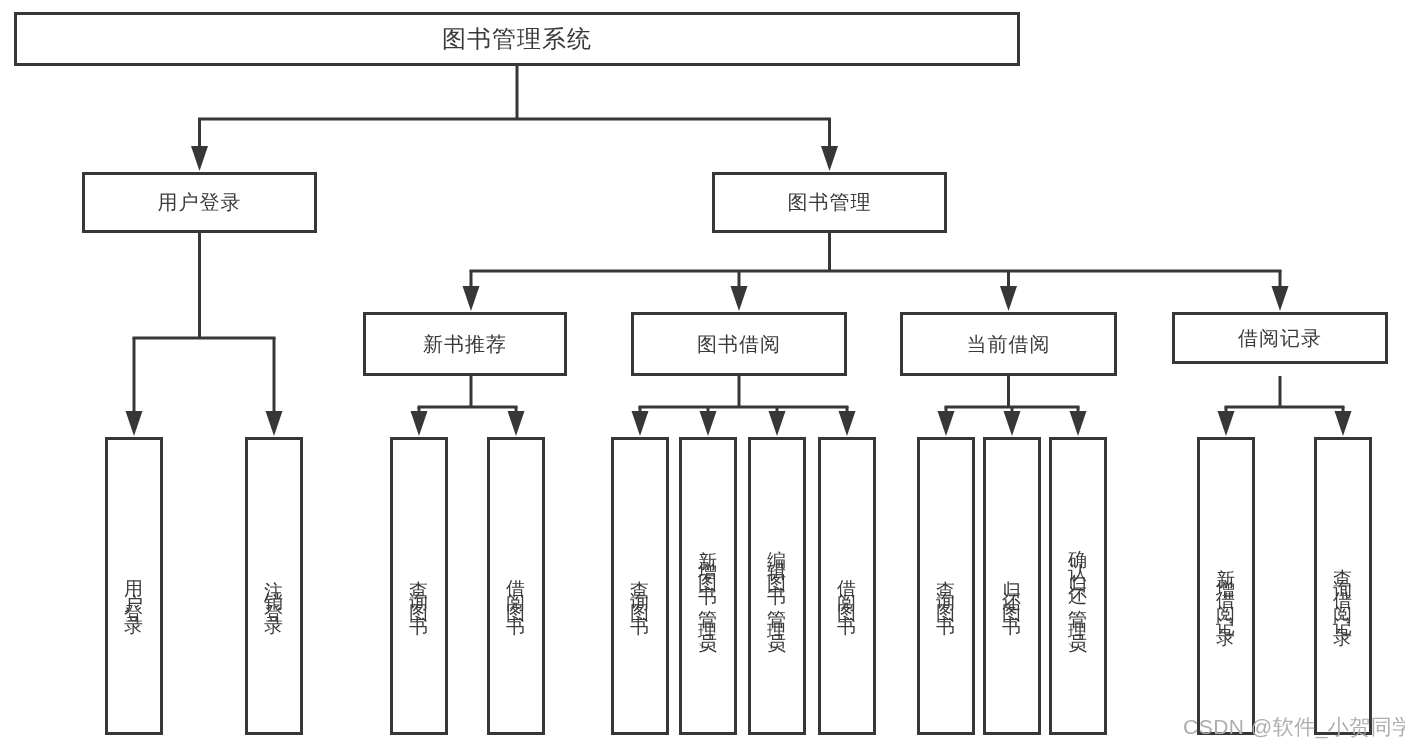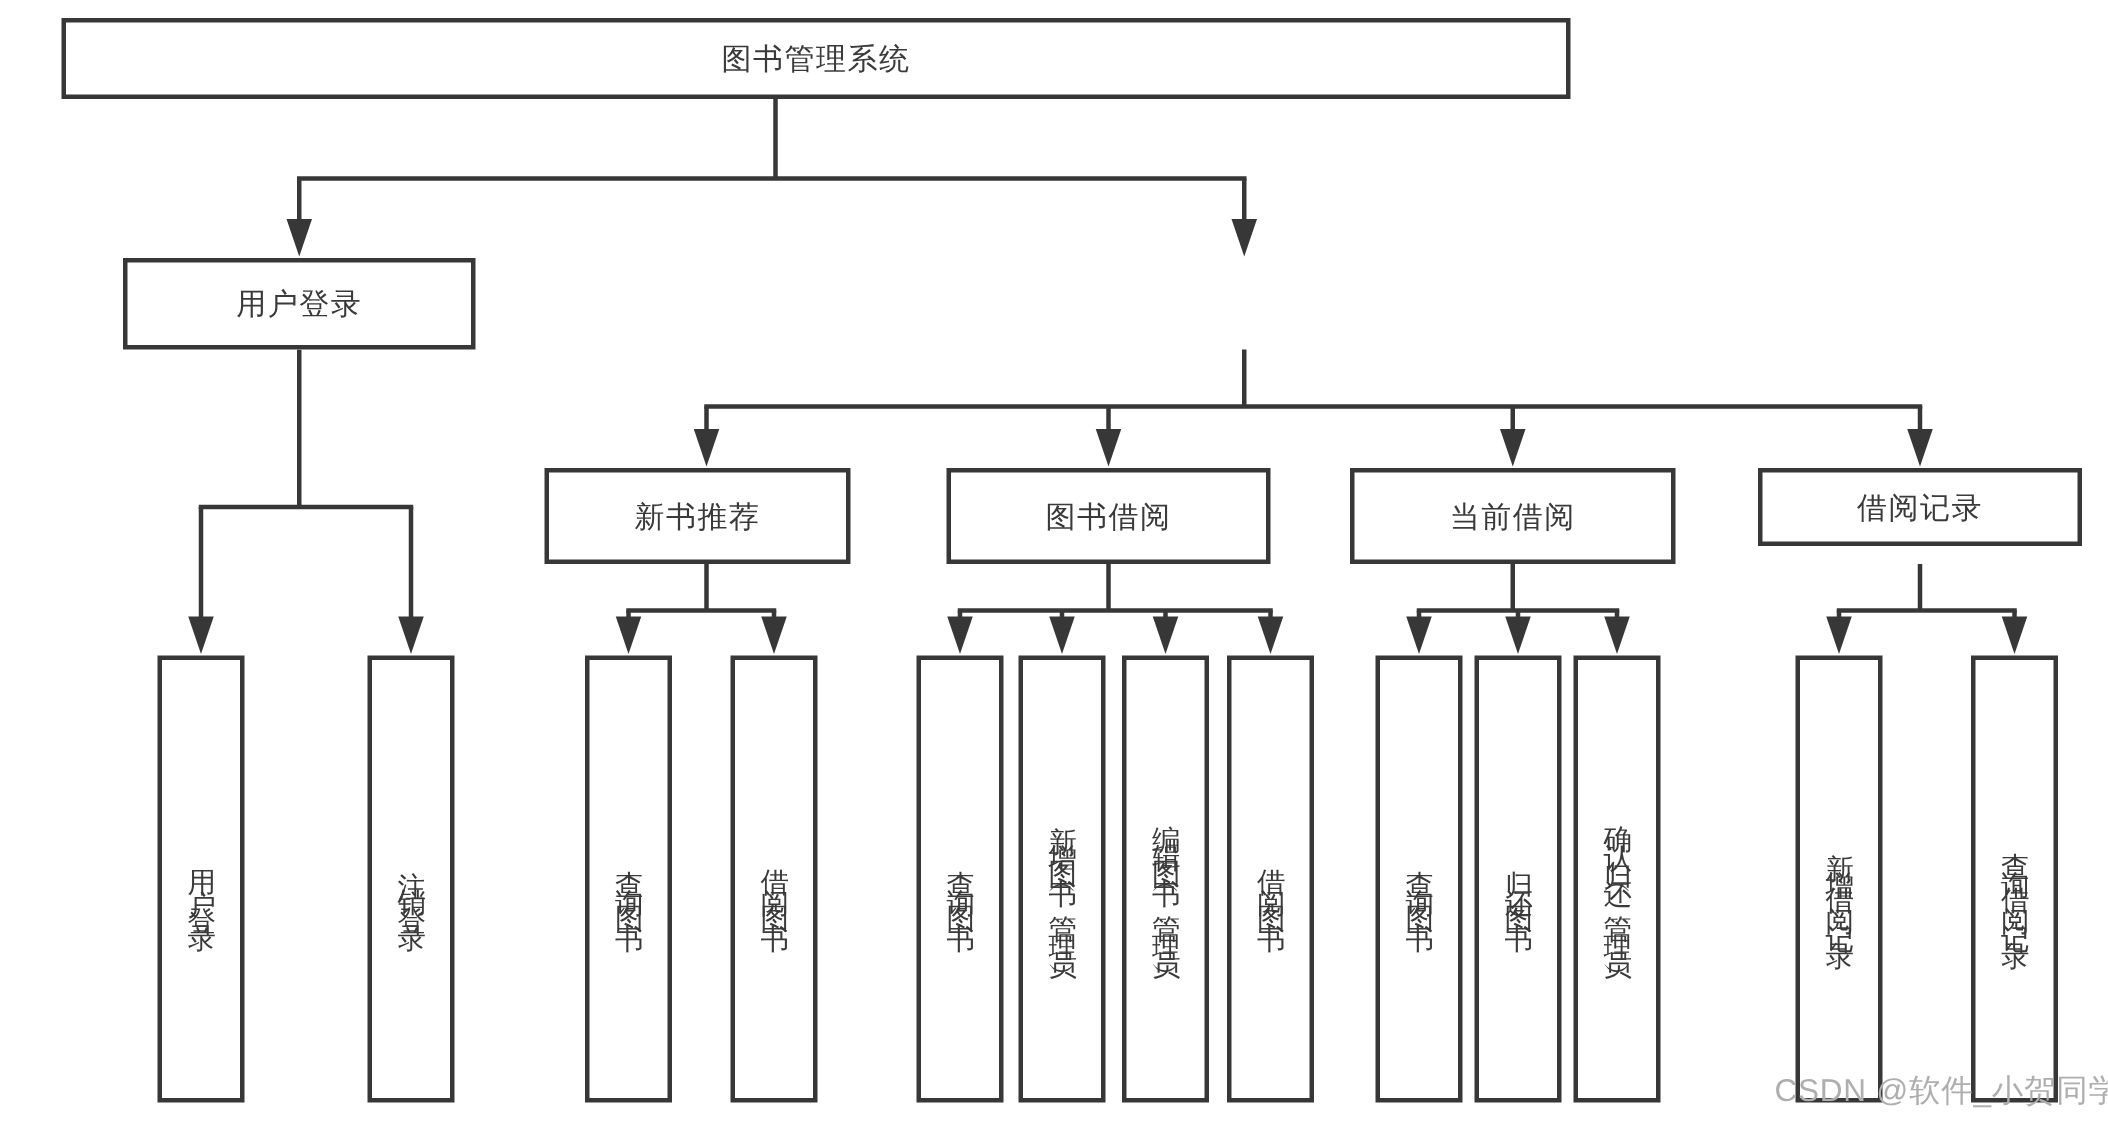--- a/index.html
+++ b/index.html
@@ -11,21 +11,21 @@
     box-sizing:border-box;
     background:#ffffff;
     border:3px solid #373737;
     color:#3a3a3a;
     display:flex;
     align-items:center;
     justify-content:center;
     text-align:center;
   }
   .node.h{font-size:20px;letter-spacing:1px;}
-  .node.root{font-size:20px;letter-spacing:1px;margin-left:27px;}
+  .node.root{font-size:24px;letter-spacing:1px;}
   .node.v{
     writing-mode:vertical-rl;
     text-orientation:mixed;
     font-size:19px;
     letter-spacing:12px;
     line-height:1;
     padding-top:6px;
   }
   .watermark{
     position:absolute;
@@ -110,20 +110,23 @@
         <polygon points="1334.5,411 1351.5,411 1343,436" fill="#373737"></polygon>
       </g>
     </svg>
   <div class="watermark">CSDN @软件_小贺同学</div>
 <div class="node h root" style="left: 14px; top: 12px; width: 1006px; height: 54px;">
       <span>图书管理系统</span>
     </div>
     <div class="node h" style="left: 82px; top: 172px; width: 235px; height: 61px;">
       <span>用户登录</span>
     </div>
+    <div class="node h" style="left: 712px; top: 172px; width: 235px; height: 61px;">
+      <span>图书管理</span>
+    </div>
     <div class="node h" style="left: 363px; top: 312px; width: 204px; height: 64px;">
       <span>新书推荐</span>
     </div>
     <div class="node h" style="left: 631px; top: 312px; width: 216px; height: 64px; text-align: center;">
       <span>图书借阅</span>
     </div>
     <div class="node h" style="left: 900px; top: 312px; width: 217px; height: 64px;">
       <span>当前借阅</span>
     </div>
     <div class="node h" style="left: 1172px; top: 312px; width: 216px; height: 52px;">

